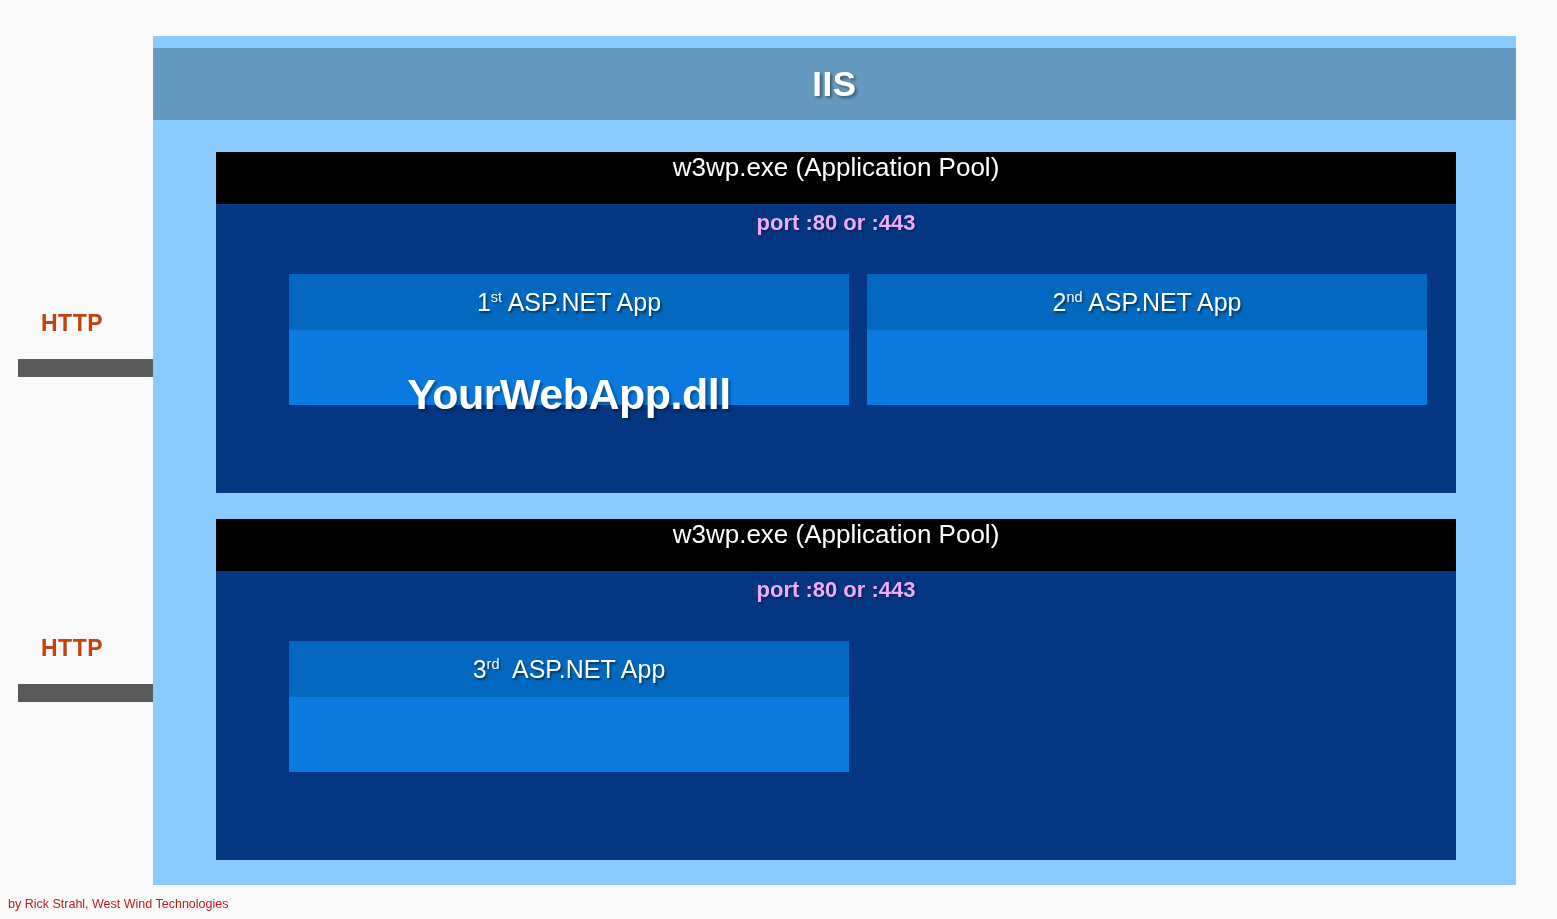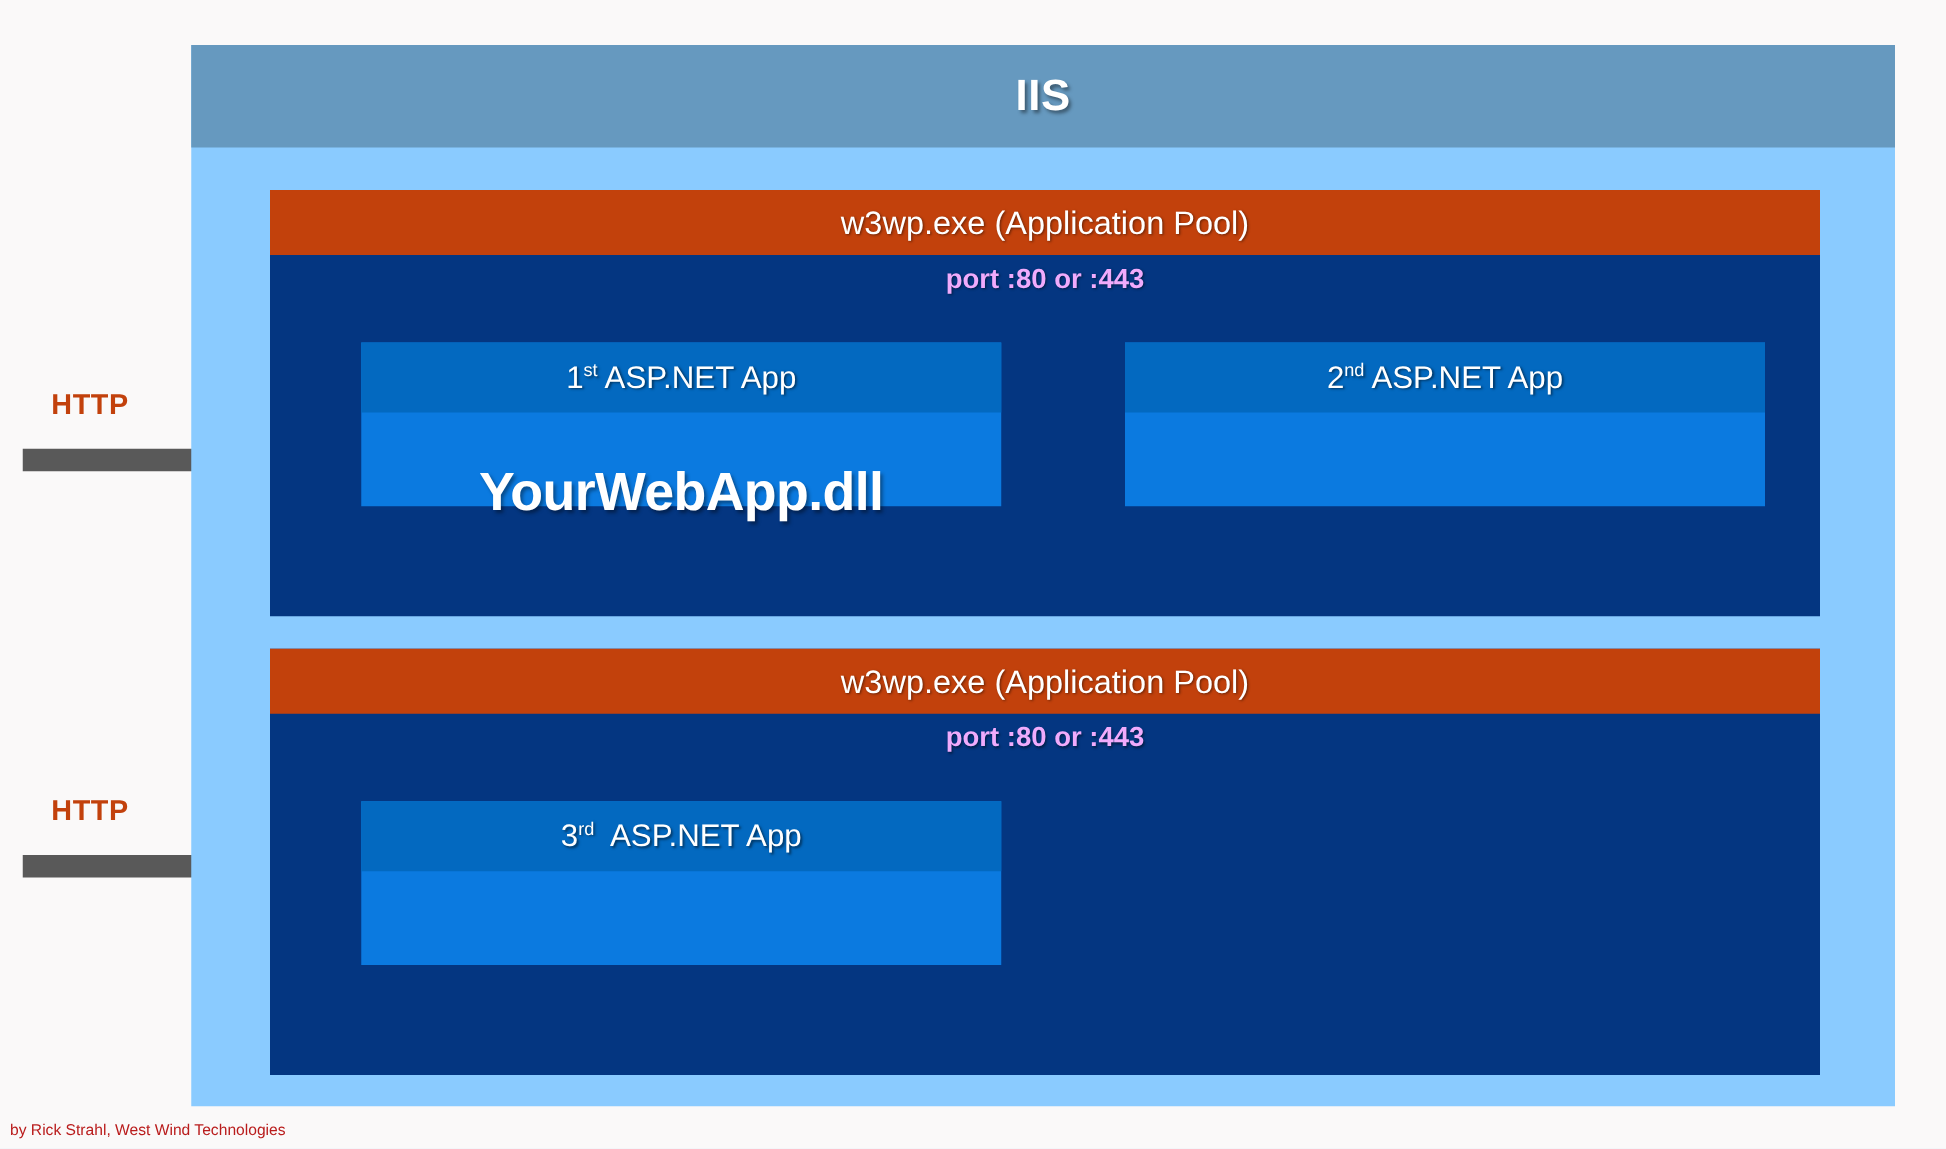--- a/index.html
+++ b/index.html
@@ -22,23 +22,23 @@
     position: absolute;
     left: 153px;
     top: 36px;
     width: 1363px;
     height: 849px;
     background: #8acbff;
   }
   #iis-header {
     position: absolute;
     left: 0;
-    top: 0;
-    width: 100%;
-    height: 82px;
+    top: 12px;
+    width: 100%;
+    height: 72px;
     background: #6699bf;
     display: flex;
     align-items: center;
     justify-content: center;
   }
   #iis-title {
     color: #ffffff;
     font-size: 35px;
     font-weight: bold;
     letter-spacing: 0.5px;
@@ -54,23 +54,23 @@
   }
   #pool-1 { top: 116px; height: 341px; }   
   #pool-2 { top: 483px; height: 341px; }   
 
   .pool-titlebar {
     position: absolute;
     left: 0;
     top: 0;
     width: 100%;
     height: 52px;
-    background: #c2410c;
-    display: flex;
-    align-items: center;
+    background: #000000;
+    display: flex;
+    align-items: flex-start;
     justify-content: center;
   }
   .pool-title {
     color: #ffffff;
     font-size: 26px;
     font-weight: normal;
     text-shadow: 1px 1px 2px rgba(0,0,0,0.45);
   }
   .pool-port {
     position: absolute;
@@ -88,23 +88,24 @@
   }
 
   
   .app-box {
     position: absolute;
     top: 122px;            
     width: 512px;          
     height: 131px;         
     background: #0b7ae0;
     box-shadow: 0 0 0 0 transparent;
+    padding-left: 48px;
   }
   .app-box.left  { left: 73px; }   
-  .app-box.right { left: 684px; }  
+  .app-box.right { left: 651px; }  
 
   .app-header {
     position: absolute;
     left: 0;
     top: 0;
     width: 100%;
     height: 56px;
     background: #0369c0;
     display: flex;
     align-items: center;

